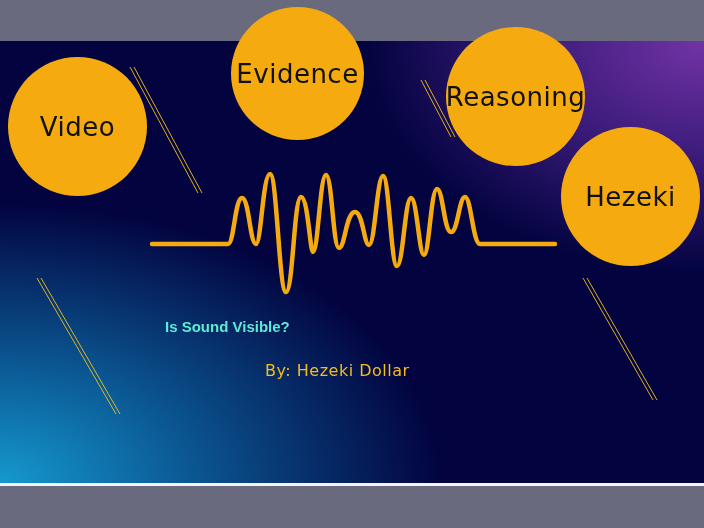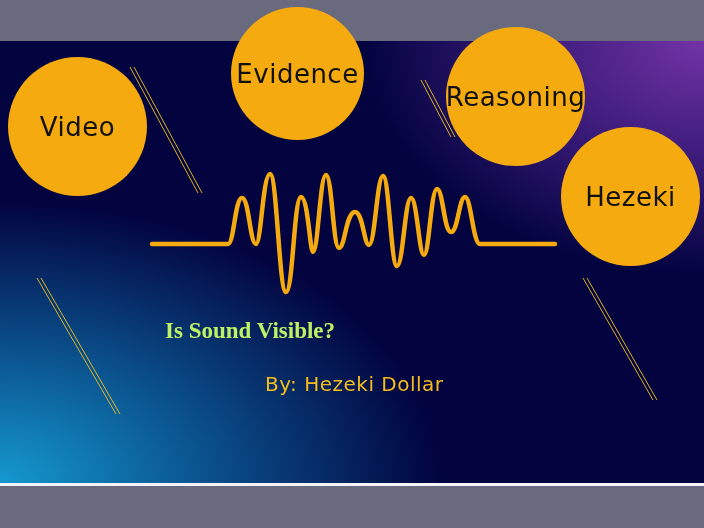--- a/index.html
+++ b/index.html
@@ -5,22 +5,22 @@
   html, body { margin:0; padding:0; }
   body { width:704px; height:528px; background:#696a7e; position:relative; overflow:hidden; font-family:"Liberation Sans", sans-serif; }
   .slide { position:absolute; left:0; top:41px; width:704px; height:442px; overflow:hidden;
     background:
       radial-gradient(ellipse 520px 330px at 0% 100%, #1599cf 0%, #0b5a95 35%, rgba(3,20,80,0) 85%),
       radial-gradient(ellipse 380px 260px at 100% 0%, #7233a5 0%, #3b1b7a 45%, rgba(2,3,60,0) 90%),
       #02033f; }
   .stripe { position:absolute; left:0; top:483px; width:704px; height:3px; background:#f4f4f8; }
   .circle { position:absolute; border-radius:50%; background:#f5ab10; display:flex; align-items:center; justify-content:center; color:#111; font-family:"DejaVu Sans", sans-serif; font-size:26px; letter-spacing:0.5px; }
   .deco { position:absolute; left:0; top:0; width:704px; height:528px; }
-  .title { position:absolute; left:165px; top:318px; color:#bef264; font-family:Liberation Serif, serif; font-weight:bold; font-size:23px; }
-  .byline { position:absolute; left:265px; top:361px; color:#f5bd1b; font-family:"DejaVu Sans", sans-serif; font-size:20px; letter-spacing:0.5px;margin-top:11px; }
+  .title { position:absolute; left:165px; top:318px; color:#5eead4; font-family:Liberation Sans, sans-serif; font-weight:bold; font-size:15px; }
+  .byline { position:absolute; left:265px; top:361px; color:#f5bd1b; font-family:"DejaVu Sans", sans-serif; font-size:16px; letter-spacing:0.5px; }
 </style>
 </head>
 <body>
 
 <div class="slide"></div>
 
 <svg class="deco" viewBox="0 0 704 528">
   <g stroke="#f5c21a" stroke-width="0.9" fill="none">
     <line x1="130" y1="67" x2="198" y2="193"></line>
     <line x1="134" y1="67" x2="202" y2="193"></line>

